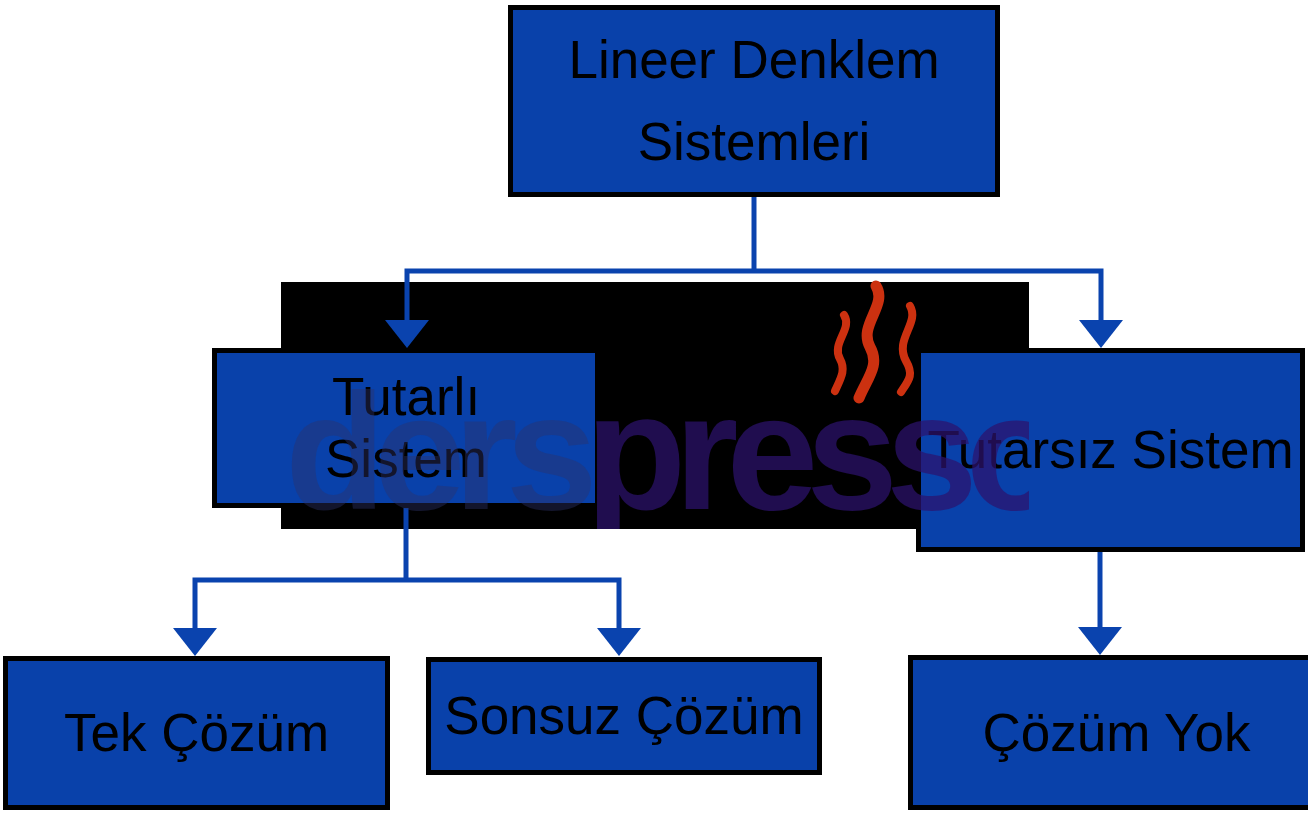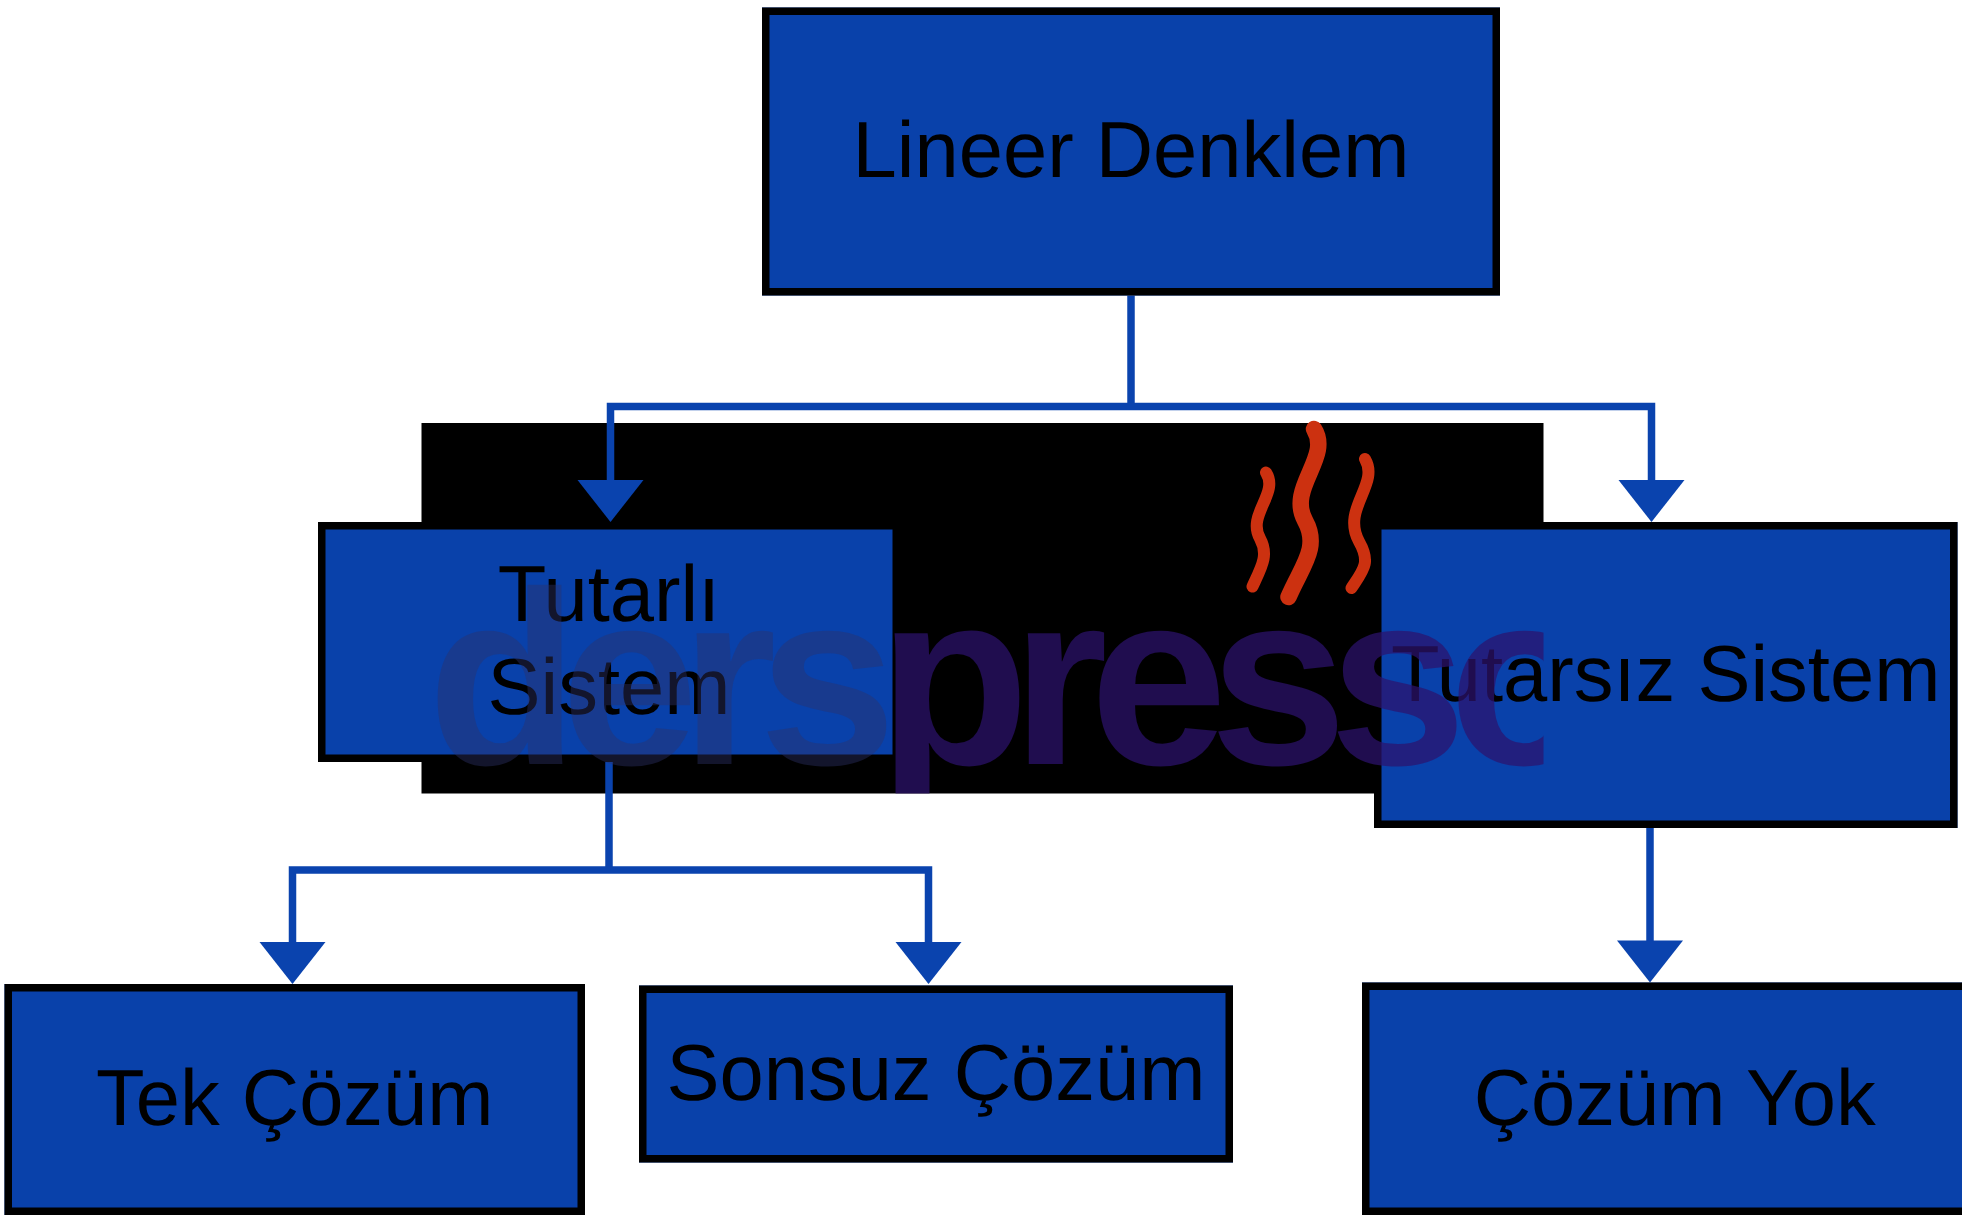--- a/index.html
+++ b/index.html
@@ -68,20 +68,21 @@
       <polygon points="385,320 429,320 407,348"></polygon>
       <polygon points="1079,320 1123,320 1101,348"></polygon>
       <polygon points="173,628 217,628 195,656"></polygon>
       <polygon points="597,628 641,628 619,656"></polygon>
       <polygon points="1078,627 1122,627 1100,655"></polygon>
     </g>
   </svg>
 
   <div class="node" id="node-root">
     <span>Lineer Denklem</span>
+    <span>Sistemleri</span>
   </div>
 
   <div class="node" id="node-tutarli">
     <span>Tutarlı</span>
     <span>Sistem</span>
   </div>
 
   <div class="node" id="node-tutarsiz">
     <span>Tutarsız Sistem</span>
   </div>

